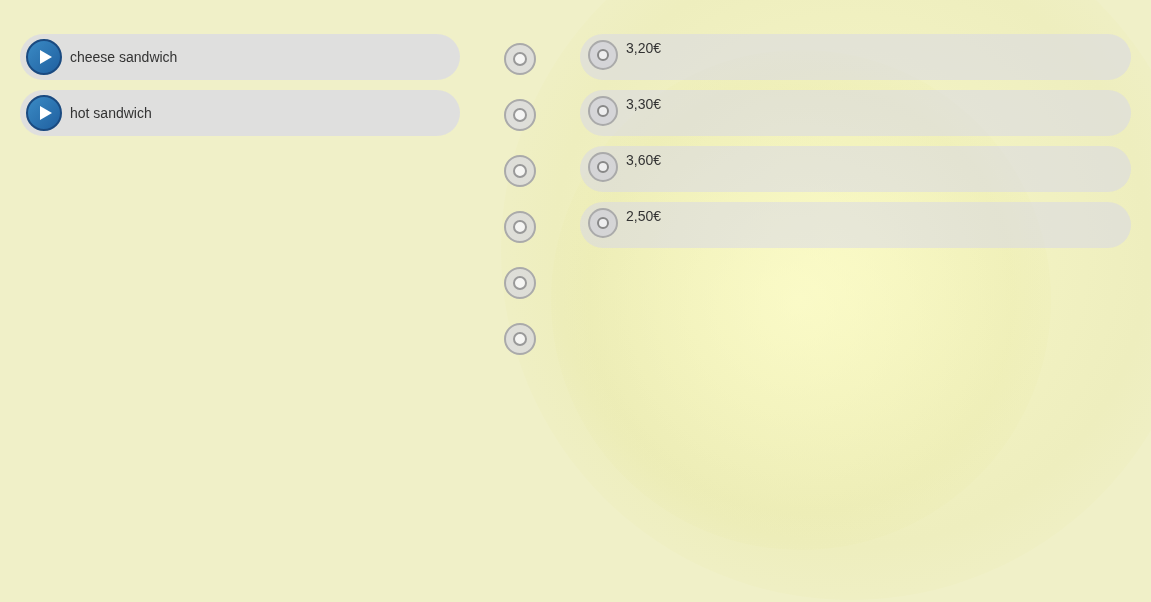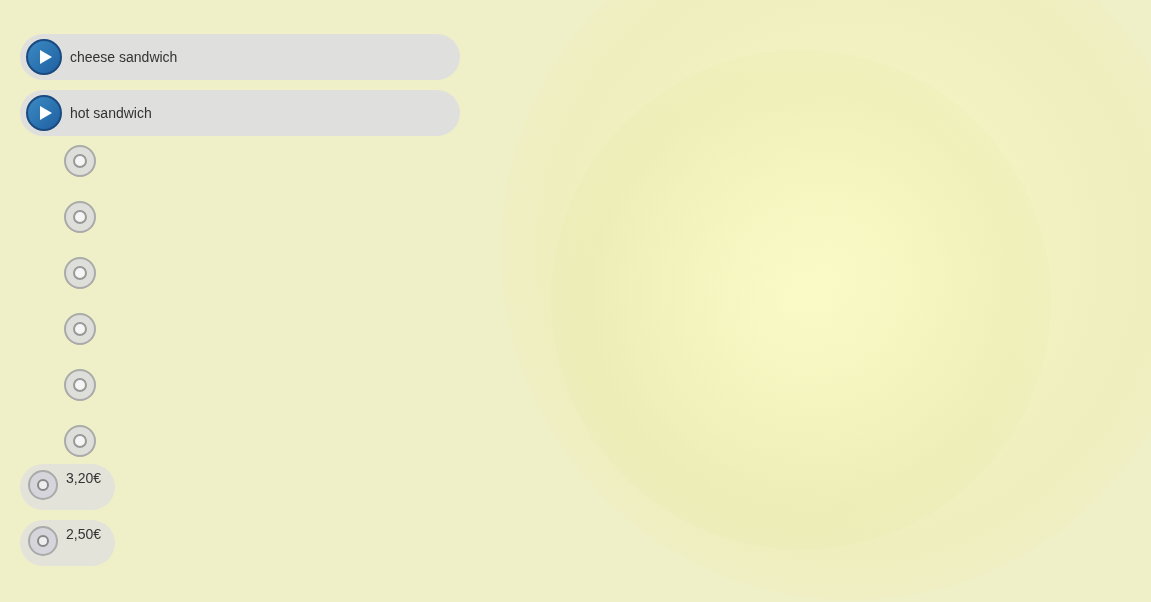--- a/index.html
+++ b/index.html
@@ -56,21 +56,21 @@
     .header-right {
       font-size: 13px;
       color: #555;
       white-space: nowrap;
     }
 
     .main-content {
       position: relative;
       z-index: 1;
       display: flex;
-      flex-direction: column;
+      flex-direction: row;
       padding: 16px 20px;
       gap: 0;
       align-items: flex-start;
     }
 
     .left-column {
       display: flex;
       flex-direction: column;
       gap: 10px;
       width: 440px;
@@ -259,17 +259,29 @@
   <div class="price-item">
         <div class="price-radio-outer">
           <div class="price-radio-inner"></div>
         </div>
         <span class="price-label">3,20€</span>
       </div>
       <div class="price-item">
         <div class="price-radio-outer">
           <div class="price-radio-inner"></div>
         </div>
+        <span class="price-label">3,30€</span>
+      </div>
+      <div class="price-item">
+        <div class="price-radio-outer">
+          <div class="price-radio-inner"></div>
+        </div>
+        <span class="price-label">3,60€</span>
+      </div>
+      <div class="price-item">
+        <div class="price-radio-outer">
+          <div class="price-radio-inner"></div>
+        </div>
         <span class="price-label">2,50€</span>
       </div>
     </div>
 
 </div>
 
 </body></html>

